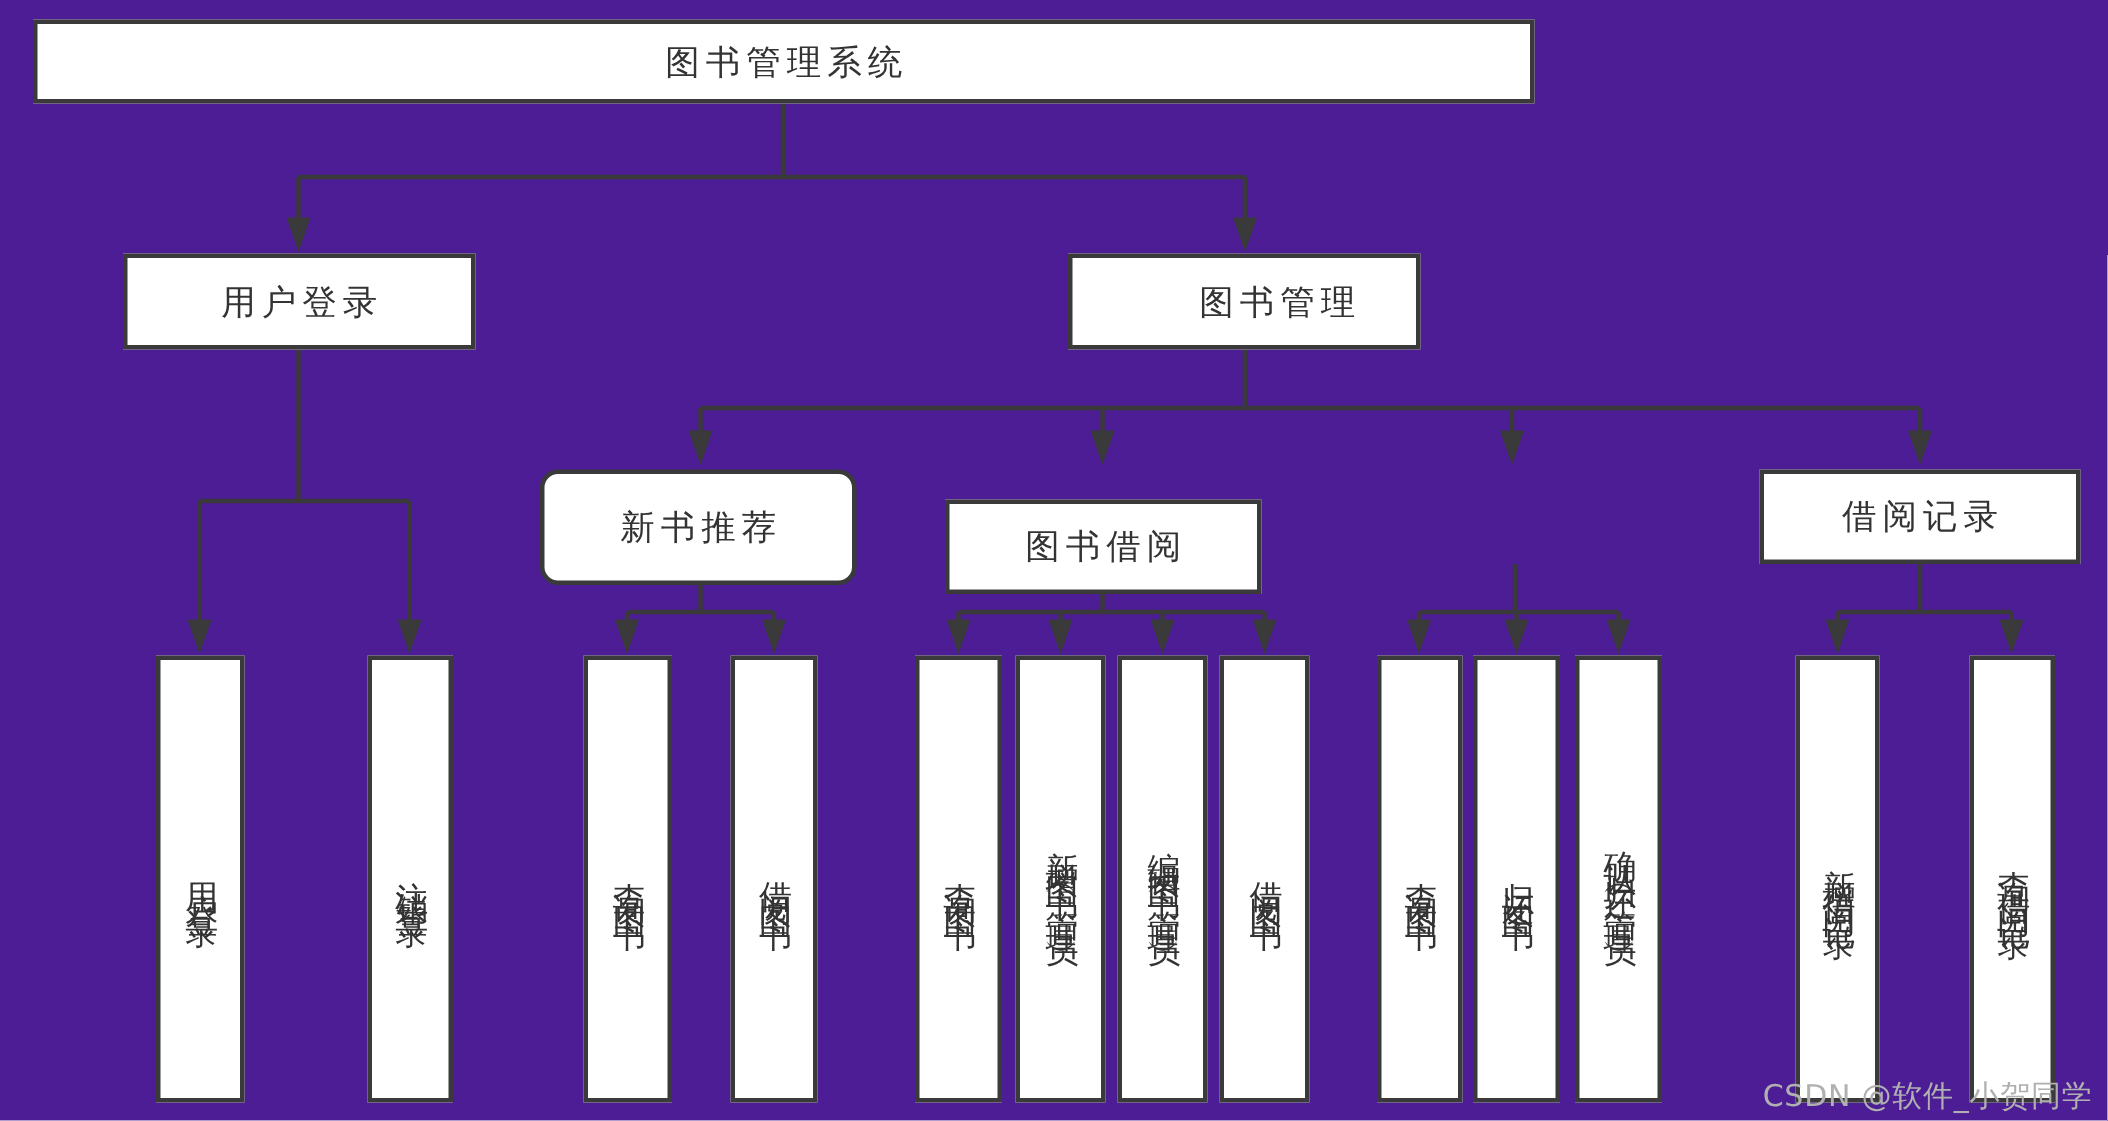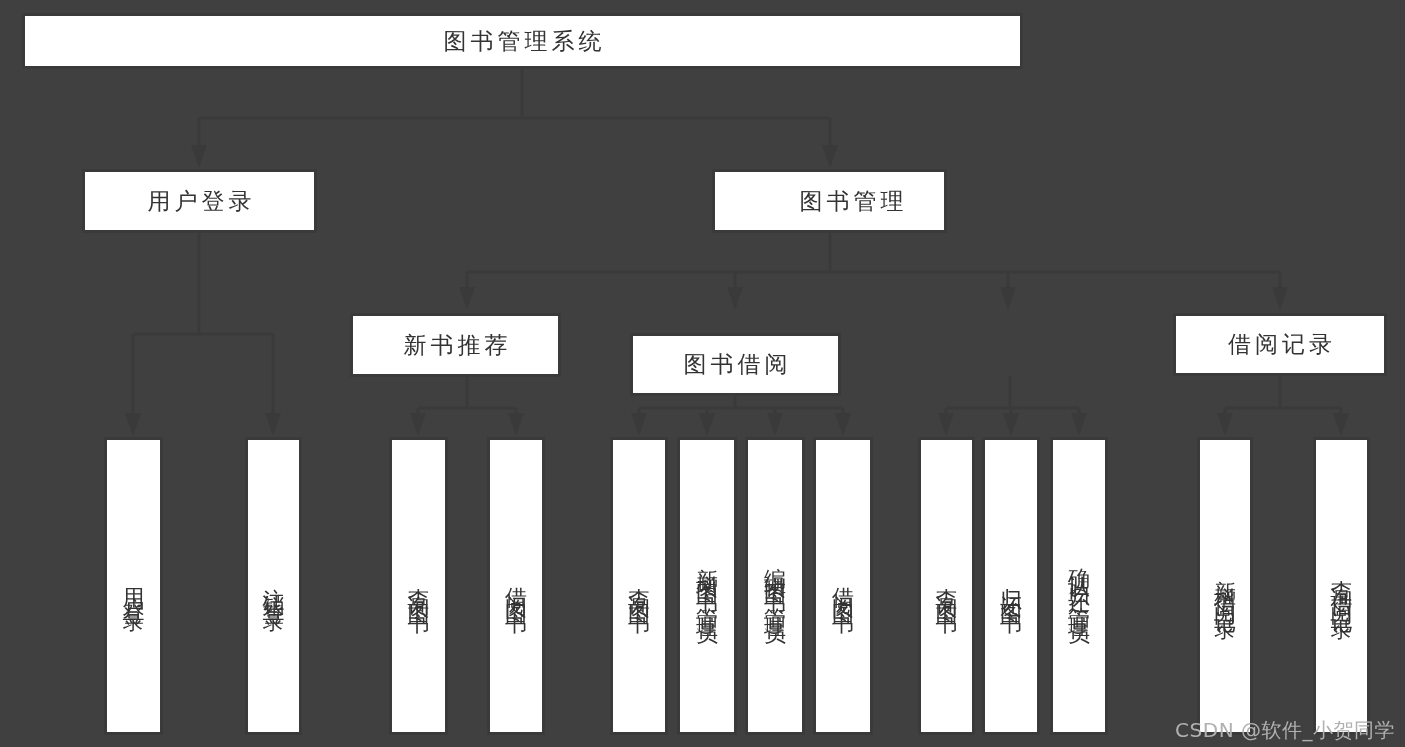--- a/index.html
+++ b/index.html
@@ -4,21 +4,21 @@
 <style>
   html, body {
     margin: 0;
     padding: 0;
     background: #ffffff;
   }
   .canvas {
     position: relative;
     width: 1405px;
     height: 747px;
-    background: #404040;
+    background: #4c1d95;
     overflow: hidden;
     font-family: "DejaVu Sans", "Liberation Sans", sans-serif;
     color: #333333;
   }
   .connectors {
     position: absolute;
     left: 0;
     top: 0;
     width: 1405px;
     height: 747px;
@@ -125,21 +125,21 @@
       <polygon points="1217,413 1233,413 1225,436"></polygon>
       <polygon points="1333,413 1349,413 1341,436"></polygon>
     </g>
   </svg>
 
   <div class="hbox" style="left:22px; top:13px; width:1001px; height:56px;">图书管理系统</div>
 
   <div class="hbox" style="left:82px; top:169px; width:235px; height:64px;">用户登录</div>
   <div class="hbox" style="left:712px; top:169px; width:235px; height:64px;padding-left:44px;">图书管理</div>
 
-  <div class="hbox" style="left:350px; top:313px; width:211px; height:64px;">新书推荐</div>
+  <div class="hbox" style="left:360px; top:313px; width:211px; height:77px;border-radius:12px;">新书推荐</div>
   <div class="hbox" style="left:630px; top:313px; width:211px; height:63px;margin-top:20px;">图书借阅</div>
   <div class="hbox" style="left:1173px; top:313px; width:214px; height:63px;">借阅记录</div>
 
   <div class="vbox" style="left:104px; top:437px; width:59px; height:298px;">用户登录</div>
   <div class="vbox" style="left:245px; top:437px; width:57px; height:298px;">注销登录</div>
 
   <div class="vbox" style="left:389px; top:437px; width:59px; height:298px;">查询图书</div>
   <div class="vbox" style="left:487px; top:437px; width:58px; height:298px;">借阅图书</div>
 
   <div class="vbox" style="left:610px; top:437px; width:58px; height:298px;">查询图书</div>

